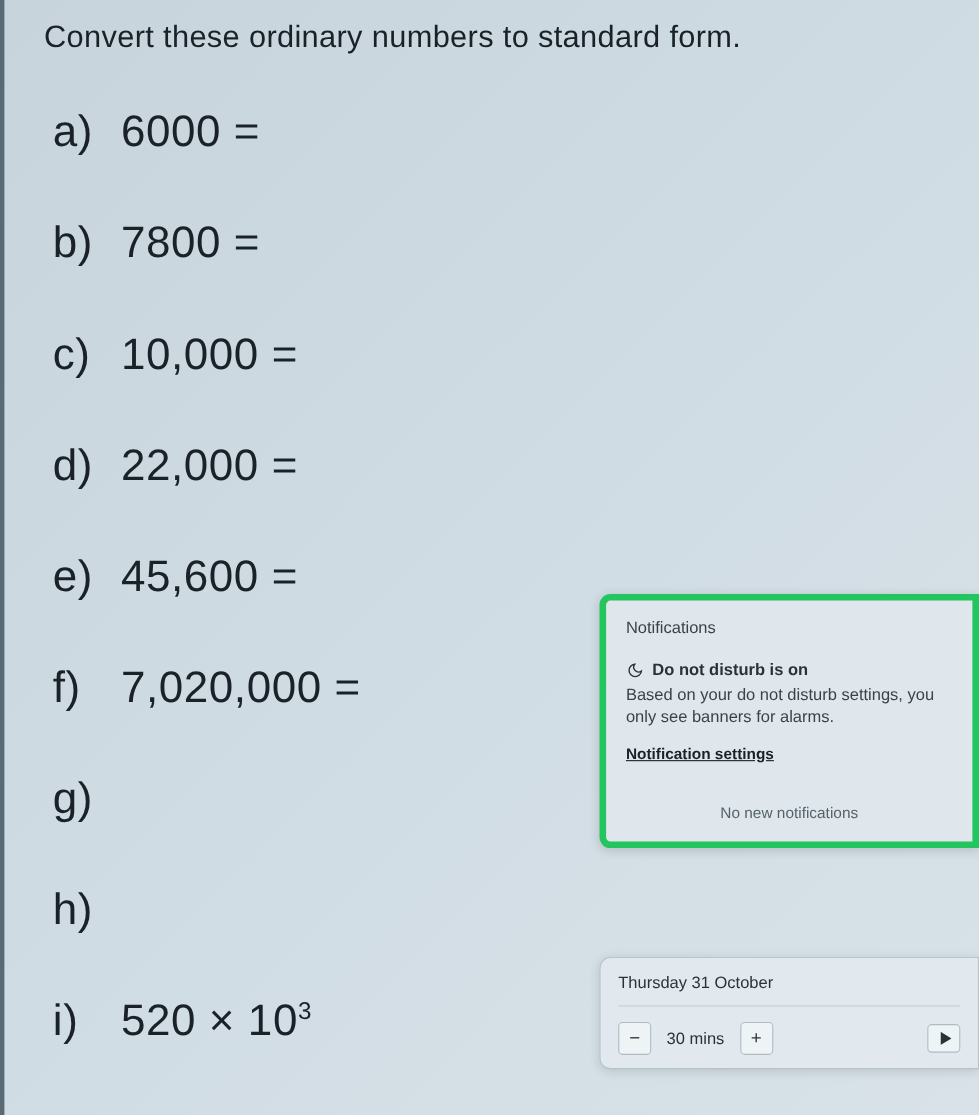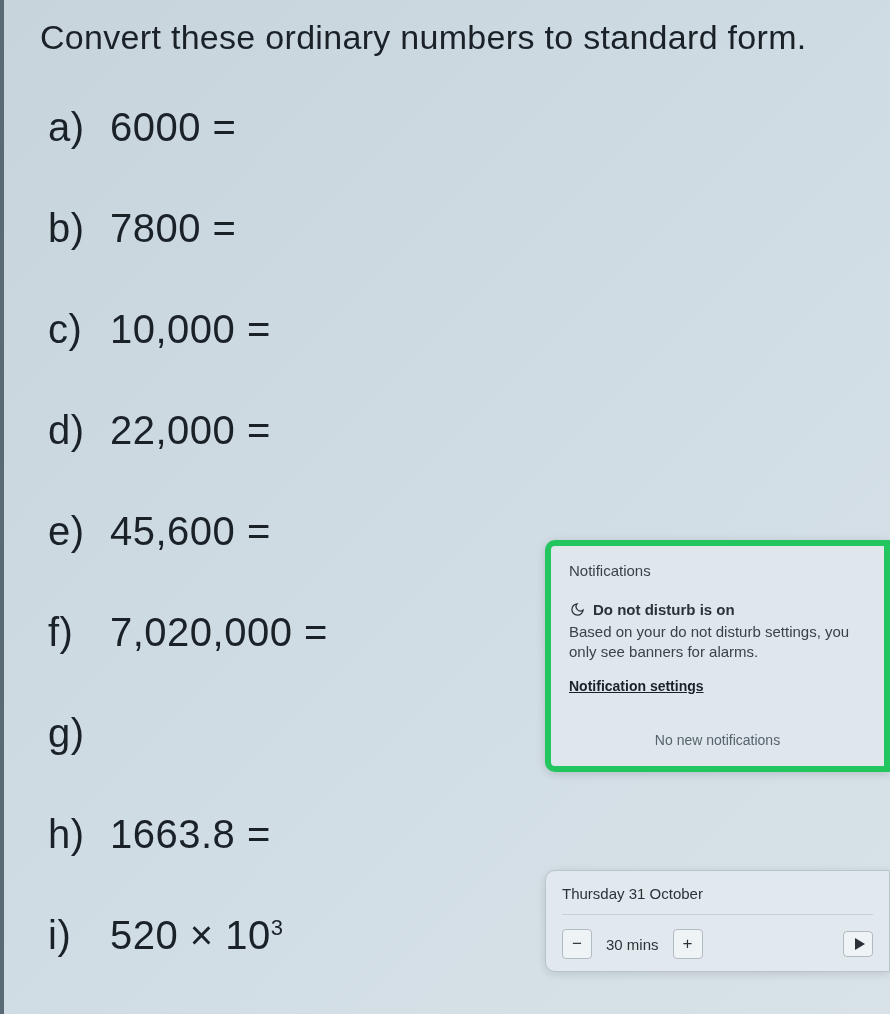--- a/index.html
+++ b/index.html
@@ -11,21 +11,21 @@
       position: relative;
       overflow: hidden;
     }
     .page {
       padding: 18px 0 0 36px;
       border-left: 4px solid #5a6a74;
       height: 100%;
       position: relative;
     }
     .instruction {
-      font-size: 34px;
+      font-size: 28px;
       font-weight: 500;
       color: #1a2228;
       margin-bottom: 48px;
       letter-spacing: 0.3px;
     }
     .questions {
       display: flex;
       flex-direction: column;
       gap: 56px;
       padding-left: 8px;
@@ -195,21 +195,20 @@
     </div>
     <div class="question">
       <span class="q-label">f)</span>
       <span class="q-text">7,020,000 =</span>
     </div>
     <div class="question">
       <span class="q-label">g)</span>
     </div>
     <div class="question">
       <span class="q-label">h)</span>
-      <span class="q-text">1663.8 =</span>
     </div>
     <div class="question">
       <span class="q-label">i)</span>
       <span class="q-text">520 × 10<sup>3</sup></span>
     </div>
   </div>
 
   <div class="notif-panel">
     <div class="notif-title">Notifications</div>
     <div class="dnd-line">

